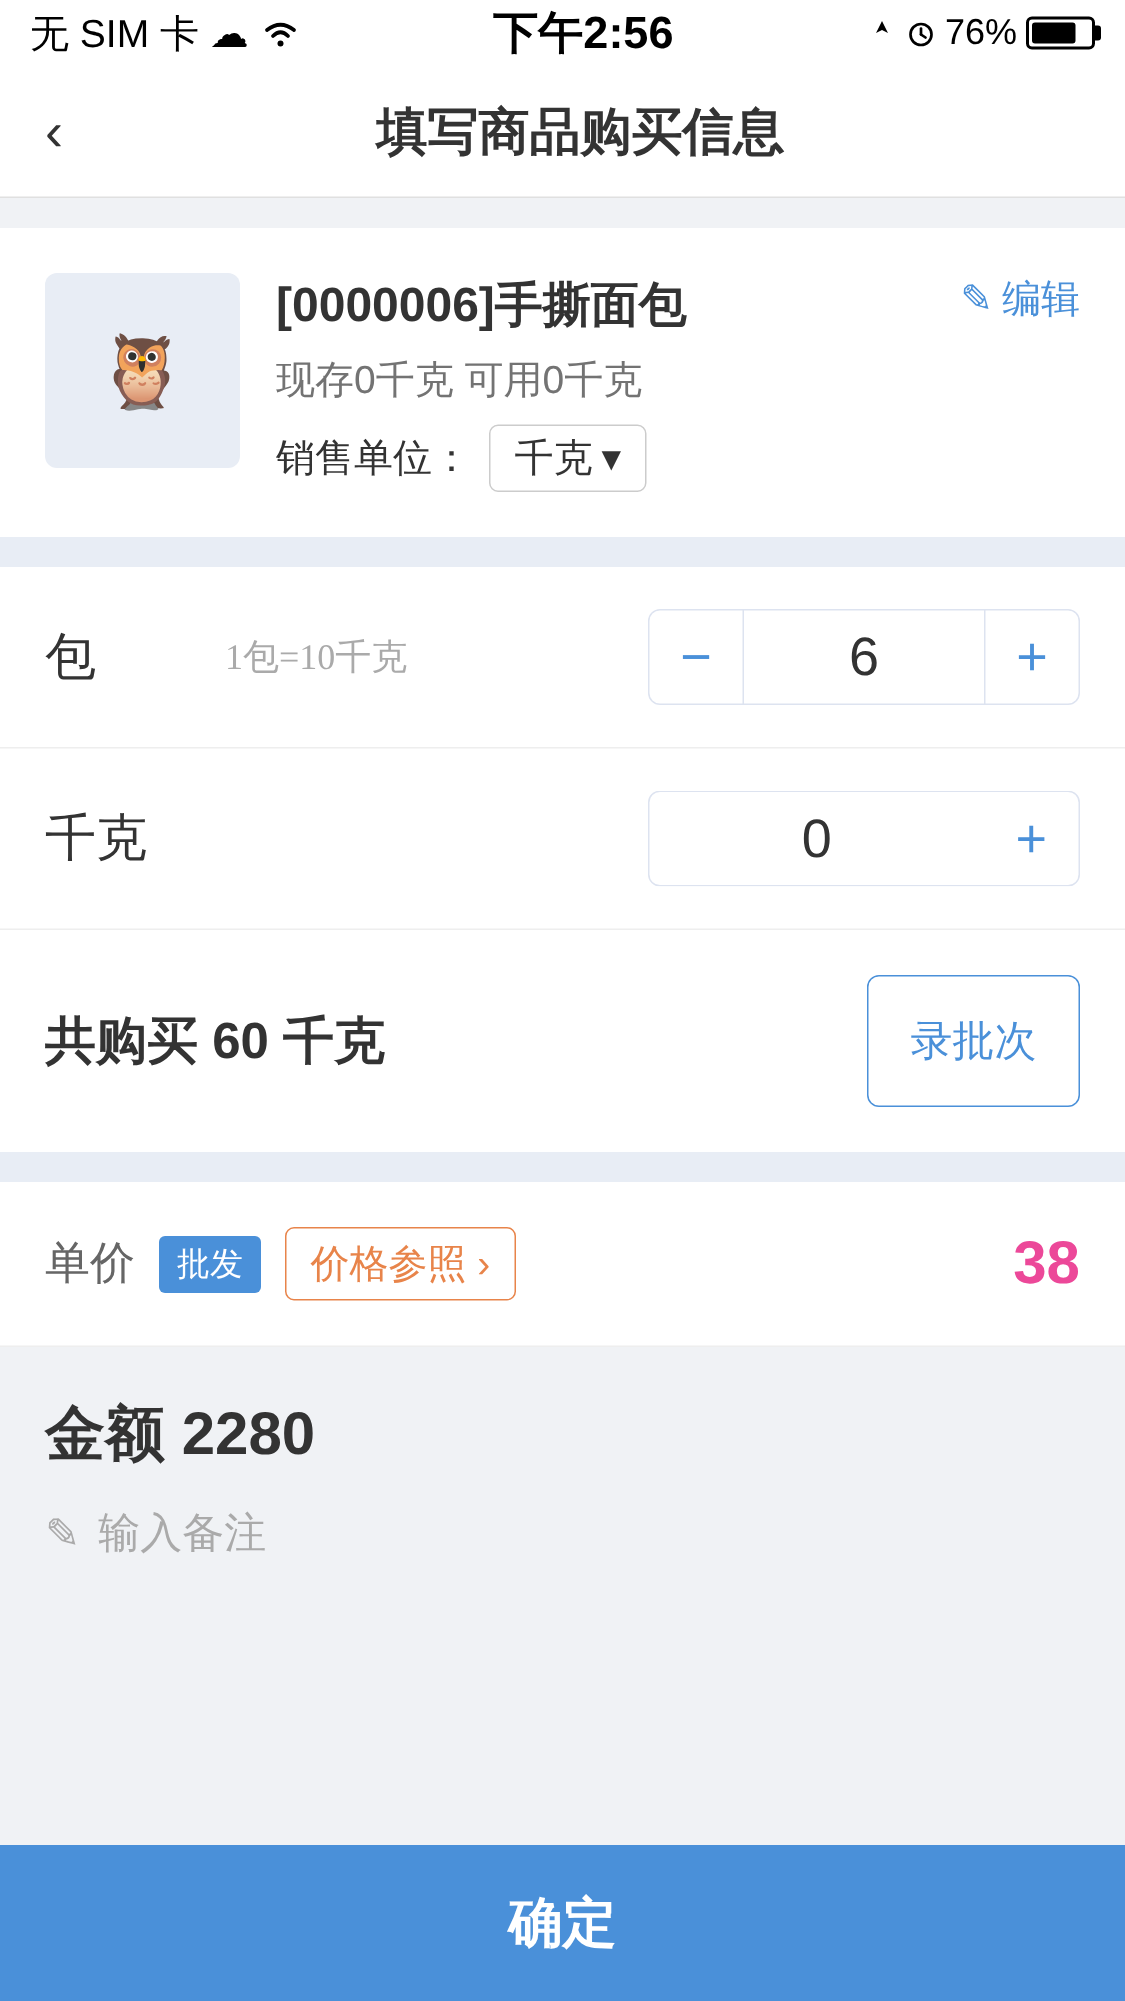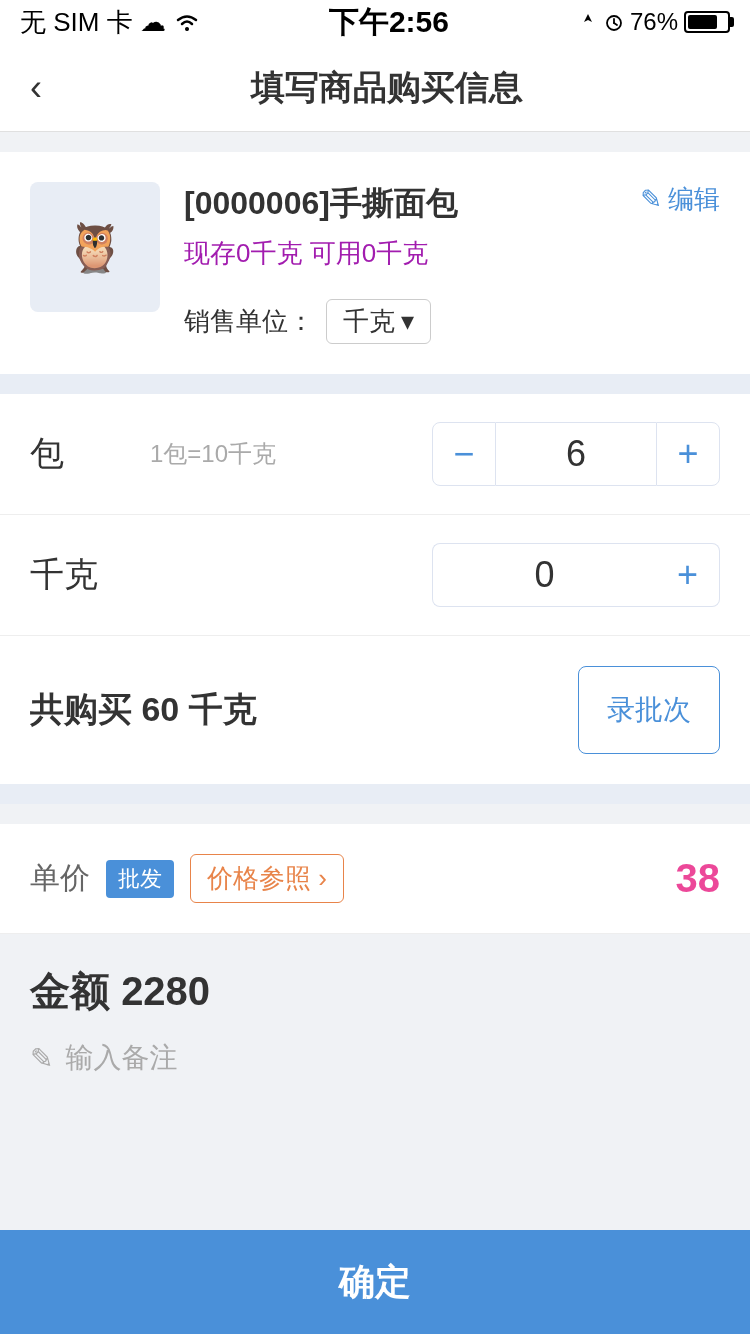--- a/index.html
+++ b/index.html
@@ -120,22 +120,22 @@
       flex: 1;
     }
     .product-name {
       font-size: 32px;
       font-weight: 600;
       color: #333;
       margin-bottom: 10px;
     }
     .product-stock {
       font-size: 26px;
-      color: #a21caf;
-      margin-bottom: 28px;
+      color: #737373;
+      margin-bottom: 12px;
     }
     .product-unit-row {
       display: flex;
       align-items: center;
       gap: 12px;
       font-size: 26px;
       color: #333;
     }
     .unit-select {
       border: 1px solid #ccc;
@@ -176,20 +176,21 @@
       gap: 20px;
     }
     .input-label {
       font-size: 34px;
       color: #333;
       min-width: 100px;
     }
     .input-hint {
       font-size: 24px;
       color: #aaa;
+      font-family: Liberation Serif, serif;
     }
     .input-controls {
       margin-left: auto;
       display: flex;
       align-items: center;
       gap: 0;
     }
     .qty-btn {
       width: 64px;
       height: 64px;
@@ -253,21 +254,20 @@
       font-size: 28px;
       padding: 24px 28px;
       border-radius: 8px;
       cursor: pointer;
       background: #fff;
     }
 
     
     .price-section {
       background: #fff;
-      margin-top: 20px;
     }
     .price-row {
       padding: 30px;
       display: flex;
       align-items: center;
       gap: 16px;
       border-bottom: 1px solid #eee;
     }
     .price-label {
       font-size: 30px;

